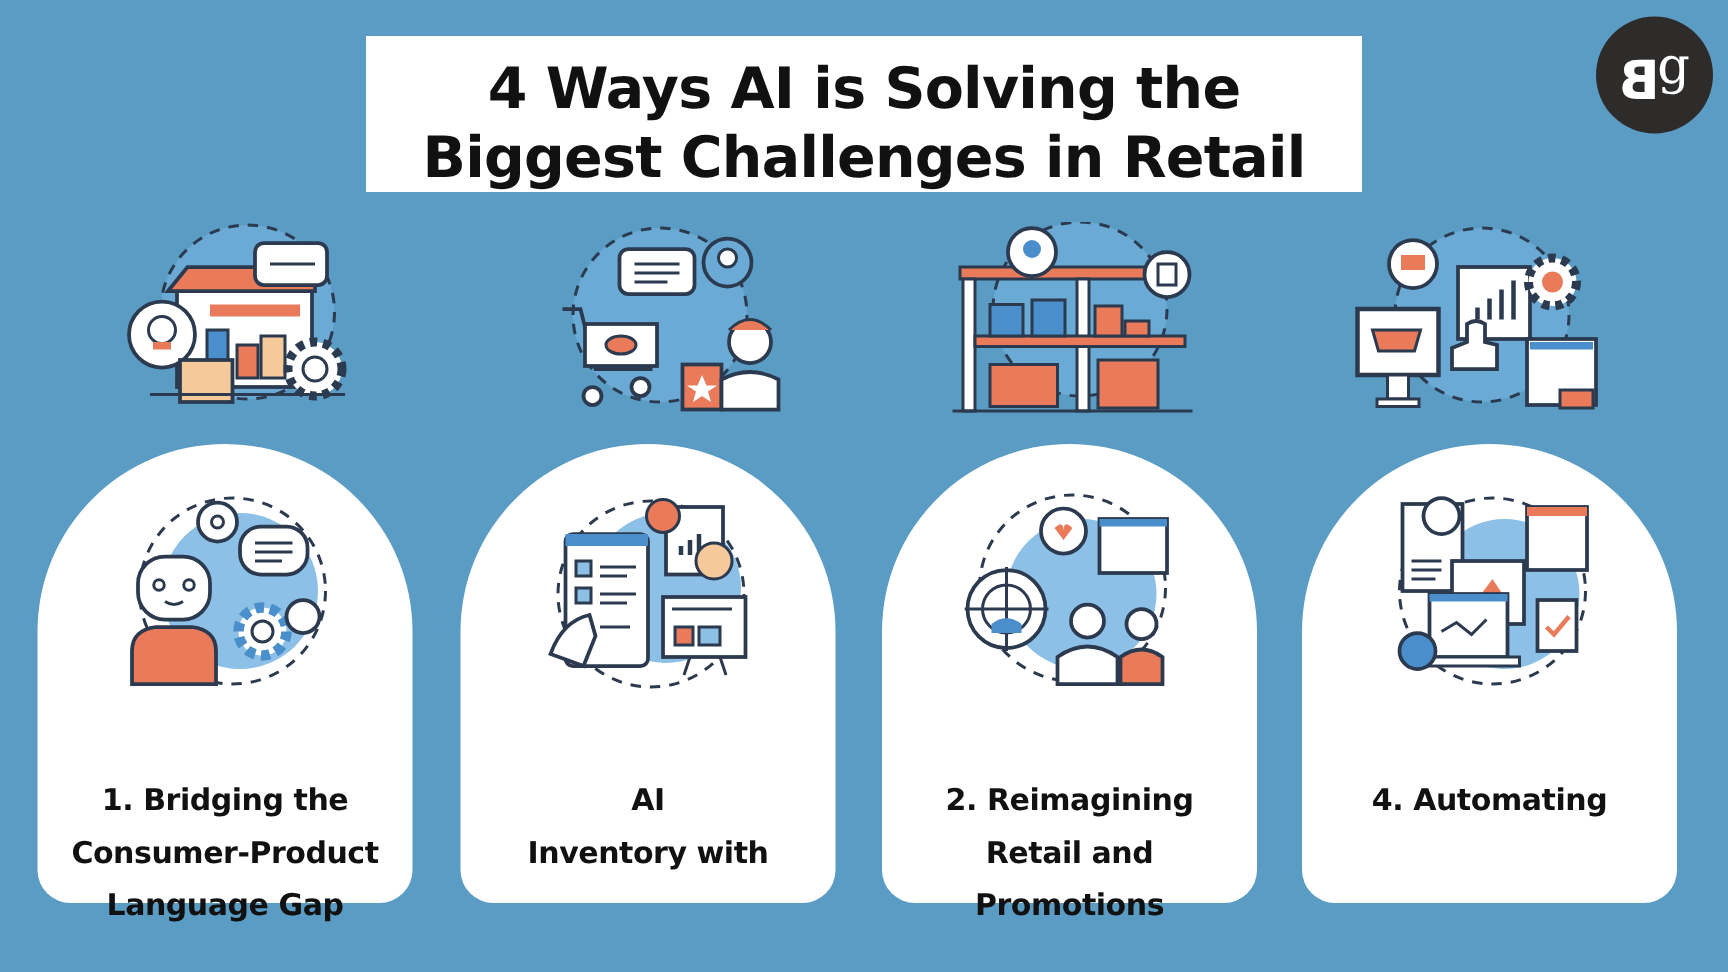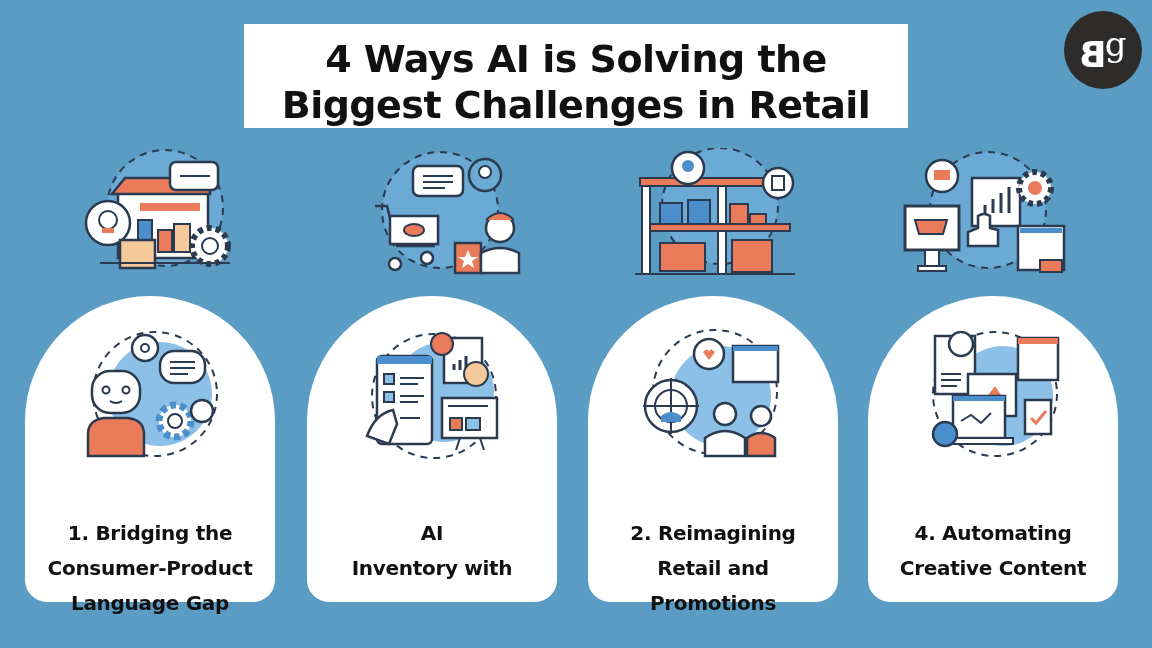--- a/index.html
+++ b/index.html
@@ -250,15 +250,14 @@
     <rect x="30" y="70" width="52" height="42" fill="#fff" stroke="#2b3a4f" stroke-width="2.5"></rect>
     <rect x="30" y="70" width="52" height="5" fill="#4a8fcb"></rect>
     <path d="M38 95 l10 -6 l10 8 l10 -10" fill="none" stroke="#2b3a4f" stroke-width="2"></path>
     <rect x="22" y="112" width="68" height="6" fill="#fff" stroke="#2b3a4f" stroke-width="2"></rect>
     <circle cx="22" cy="108" r="12" fill="#4a8fcb" stroke="#2b3a4f" stroke-width="2.5"></circle>
     <rect x="102" y="74" width="26" height="34" fill="#fff" stroke="#2b3a4f" stroke-width="2.5"></rect>
     <path d="M108 92 l5 5 l10 -12" fill="none" stroke="#e97b5a" stroke-width="3"></path>
   </svg>
   <div class="card-title">
     <span>4. Automating</span>
-    <span>Creative Content</span>
   </div>
 </div>
 
 </body></html>

